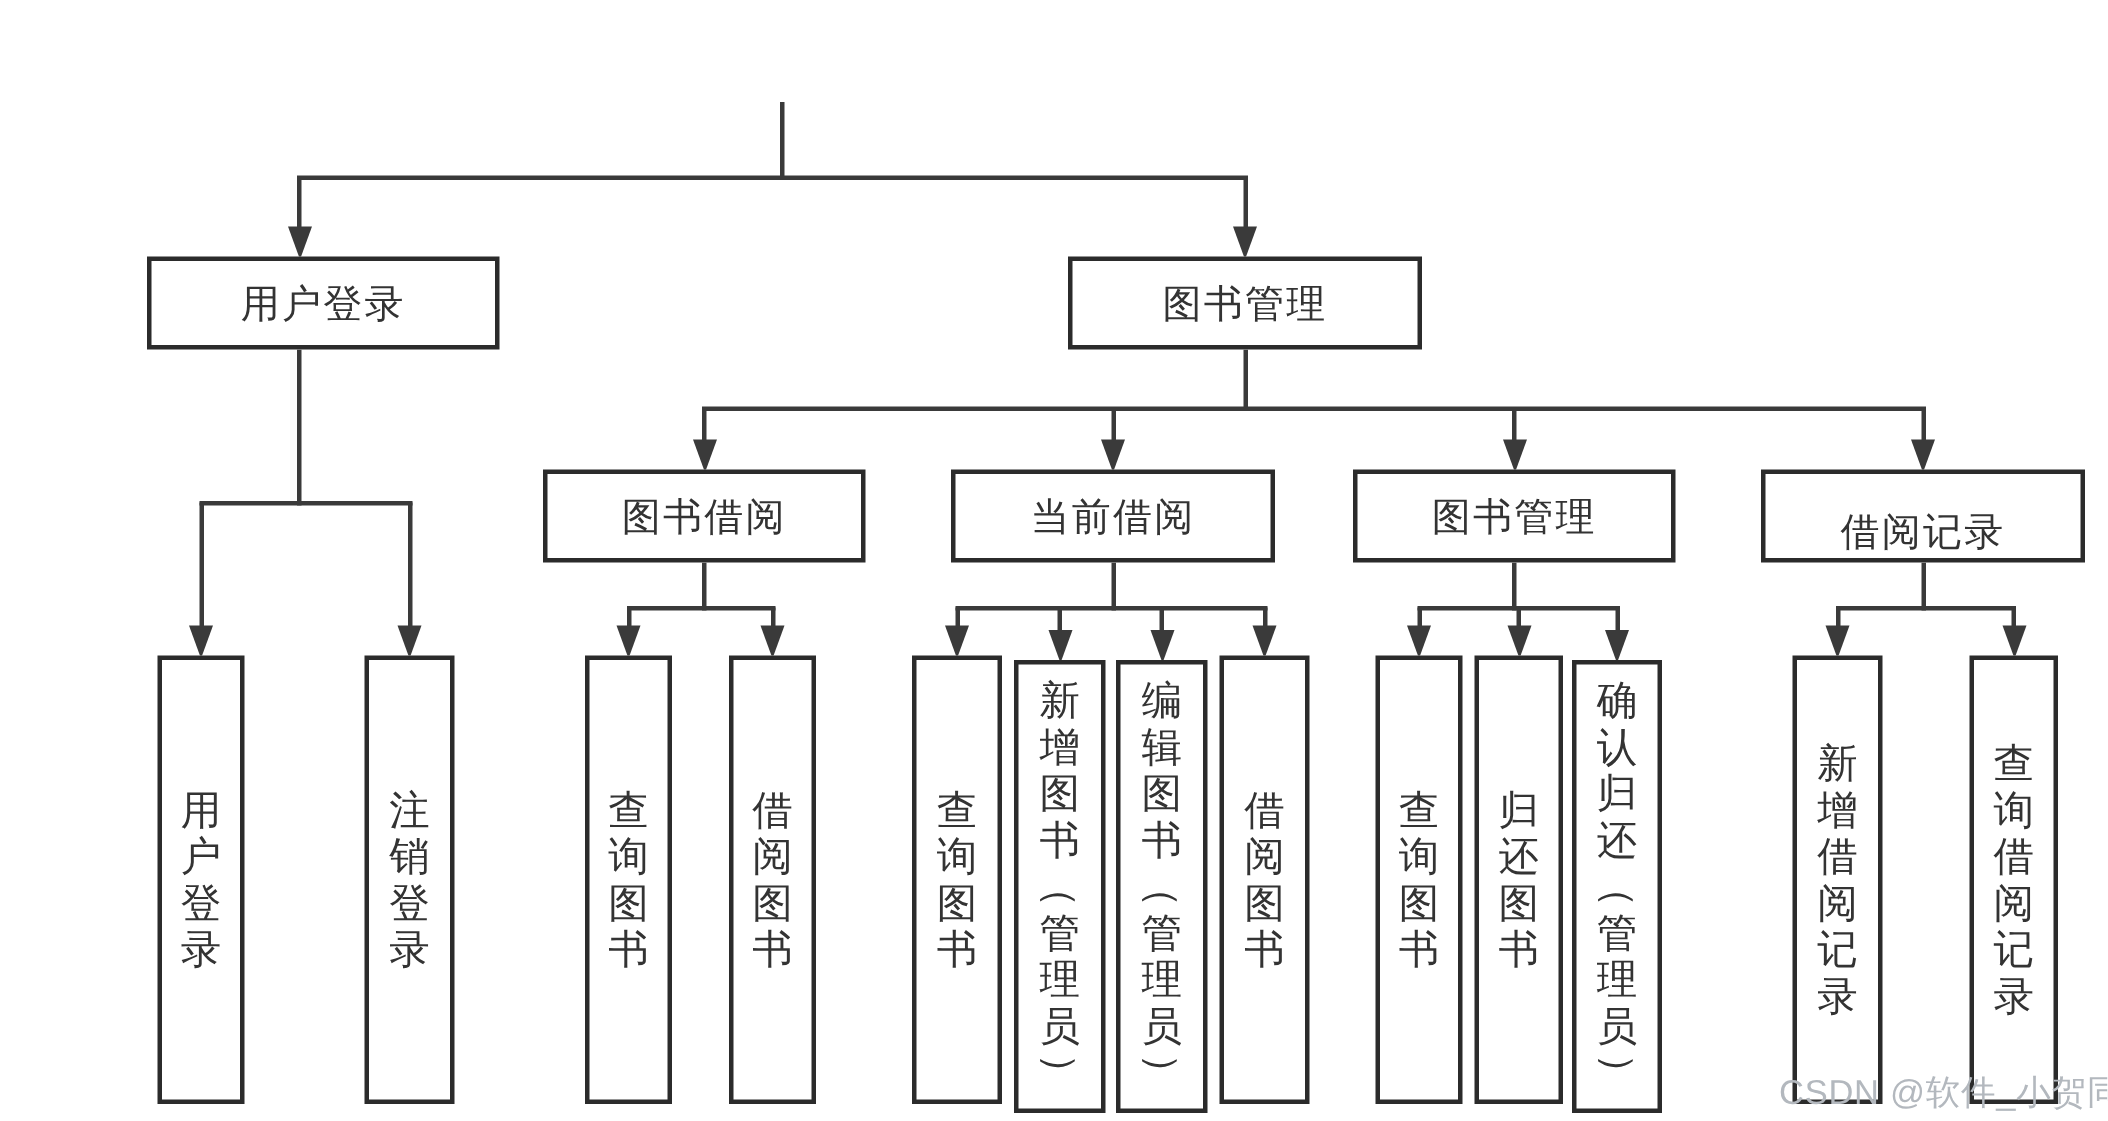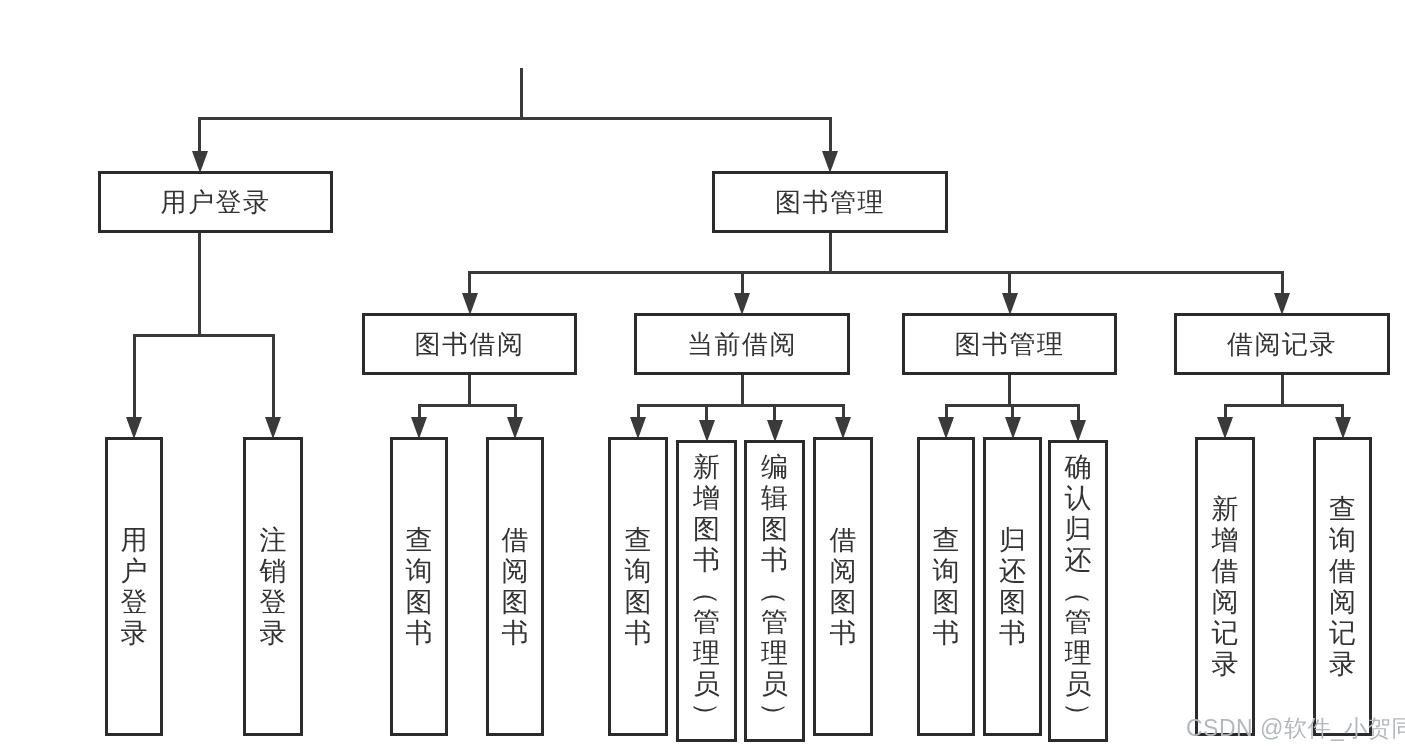--- a/index.html
+++ b/index.html
@@ -222,21 +222,21 @@
         <span class="vchar">还</span>
         <span class="vchar rot">（</span>
         <span class="vchar">管</span>
         <span class="vchar">理</span>
         <span class="vchar">员</span>
         <span class="vchar rot">）</span>
       </div>
     </div>
     <div class="line" style="left: 1280.5px; top: 272px; width: 3px; height: 25px;"></div>
     <div class="arrow" style="left: 1274px; top: 293px;"></div>
-    <div class="box" style="left: 1174px; top: 313px; width: 216px; height: 62px;">
+    <div class="box" style="left: 1174px; top: 313px; width: 216px; height: 62px; align-items: flex-end;">
       <div class="hlabel">借阅记录</div>
     </div>
     <div class="line" style="left: 1280.5px; top: 375px; width: 3px; height: 31.5px;"></div>
     <div class="line" style="left: 1223.5px; top: 403.5px; width: 120.5px; height: 3px;"></div>
     <div class="line" style="left: 1223.5px; top: 405px; width: 3px; height: 16px;"></div>
     <div class="arrow" style="left: 1217px; top: 417px;"></div>
     <div class="box" style="left: 1195px; top: 437px; width: 60px; height: 299px;">
       <div class="vlabel">
         <span class="vchar">新</span>
         <span class="vchar">增</span>

